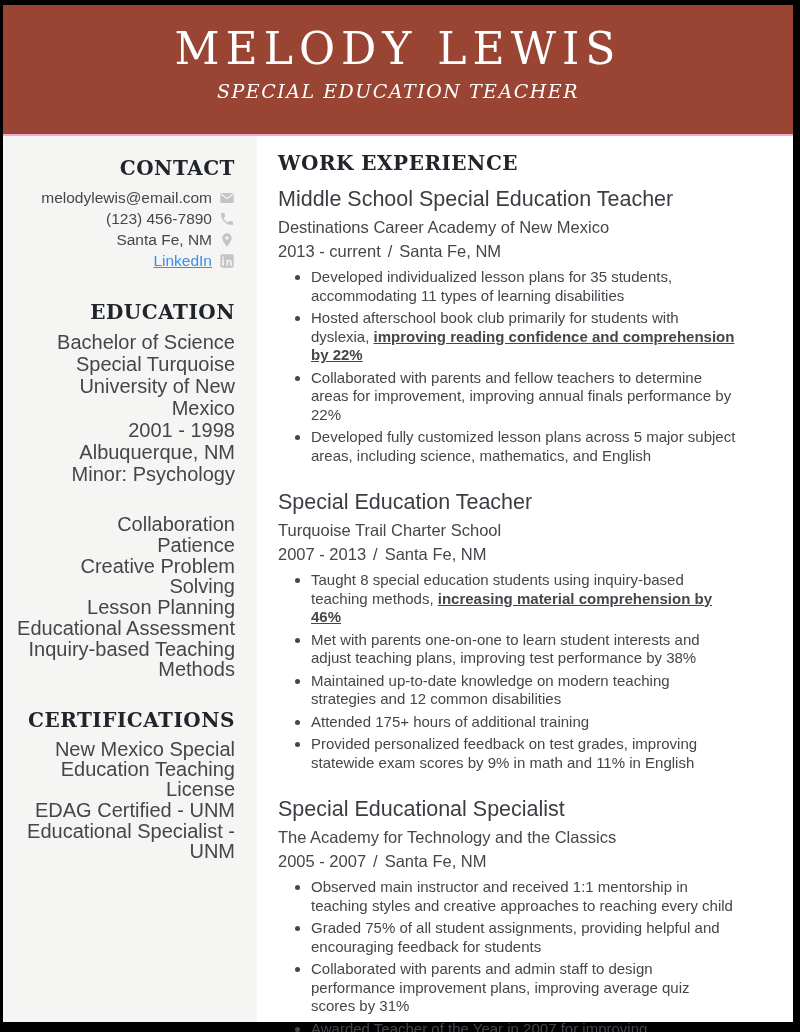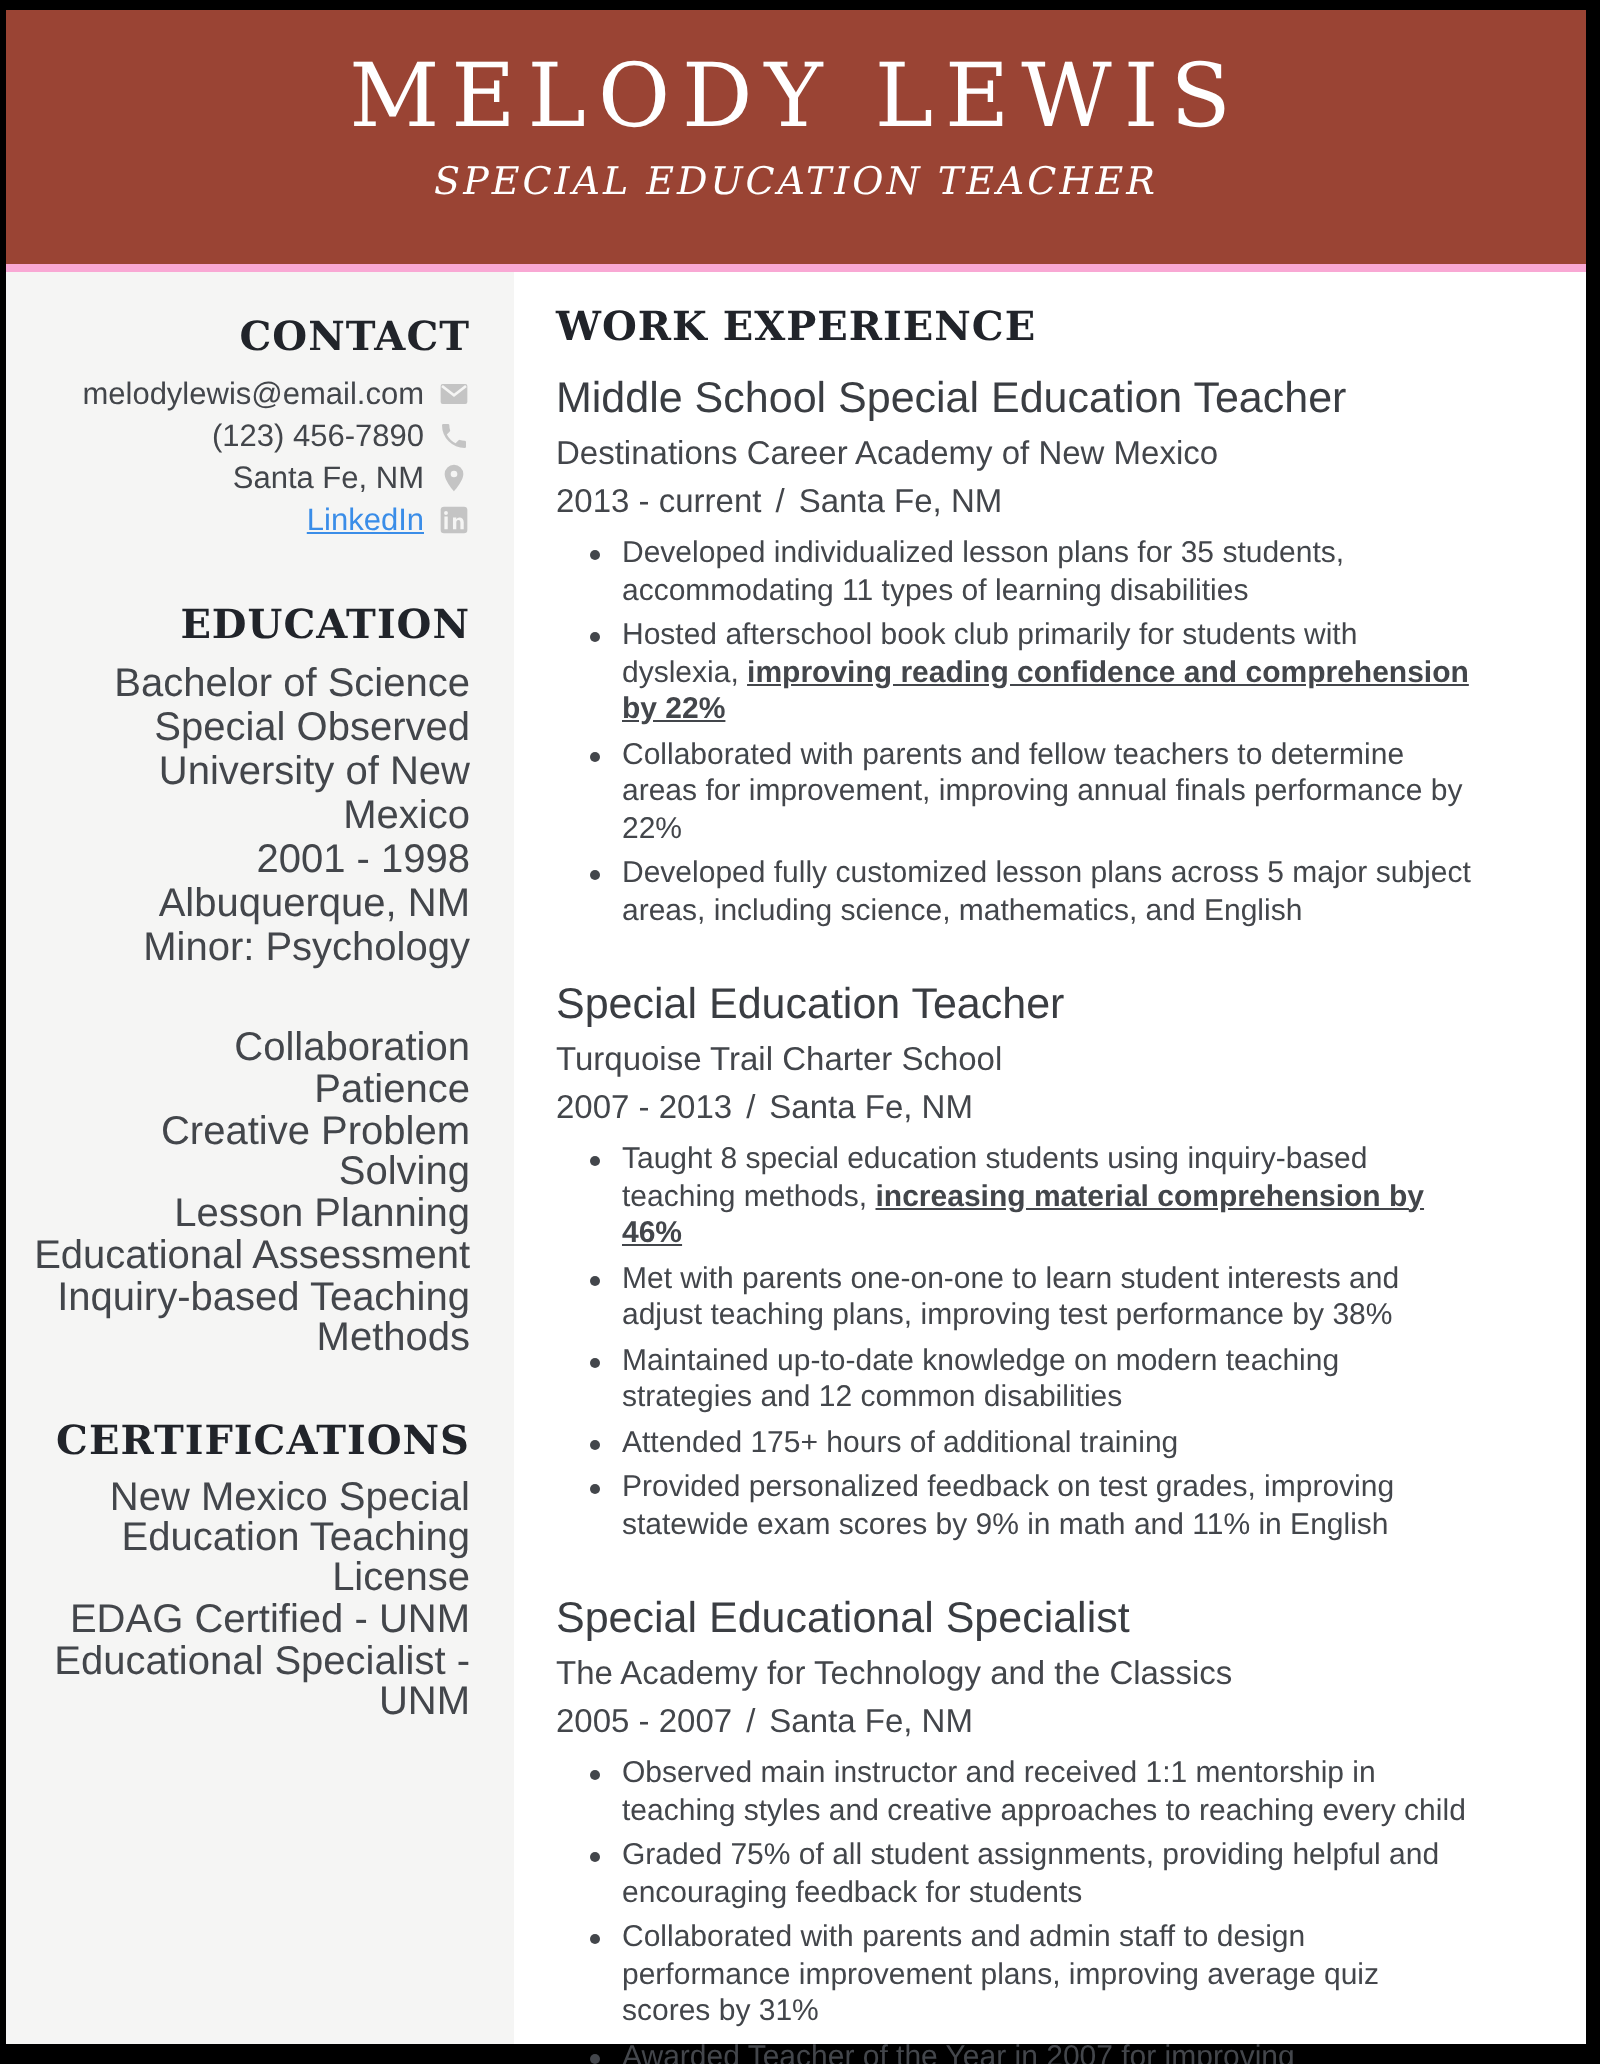--- a/index.html
+++ b/index.html
@@ -8,21 +8,21 @@
     font-family:"Liberation Sans",sans-serif;
     -webkit-font-smoothing:antialiased;
   }
   .page{
     position:absolute;top:5px;left:3px;right:7px;bottom:10px;
     background:#fff;display:flex;flex-direction:column;
   }
   
   .hdr{
     height:131px;flex:0 0 131px;background:#9A4434;color:#fff;
-    text-align:center;border-bottom:4px solid #f9a8d4;box-sizing:border-box;
+    text-align:center;border-bottom:2px solid #f9a8d4;box-sizing:border-box;
   }
   .hdr h1{
     margin:20px 0 0;font-family:"DejaVu Serif","Liberation Serif",serif;
     font-weight:400;font-size:44px;letter-spacing:6px;line-height:48px;
   }
   .hdr .subtitle{
     margin-top:7px;font-family:"DejaVu Serif","Liberation Serif",serif;
     font-style:italic;font-size:19px;letter-spacing:1.5px;
   }
   
@@ -90,21 +90,21 @@
             <li><span class="link">LinkedIn</span><span class="ct-icon"><svg viewBox="0 0 24 24">
                   <rect x="2" y="2" width="20" height="20" rx="2.5" fill="currentColor"></rect>
                   <path fill="#f5f5f4" d="M7.3 9.4H4.8V19h2.5zM6 8.2a1.45 1.45 0 1 0-1.45-1.45A1.45 1.45 0 0 0 6 8.2zM19.3 13.7c0-2.5-1.34-3.66-3.12-3.66a2.7 2.7 0 0 0-2.45 1.35V10.2h-2.5V19h2.5v-4.9c0-1.1.21-2.17 1.58-2.17s1.49 1.26 1.49 2.24V19h2.5z"></path>
                 </svg></span></li>
           </ul>
       </section>
       <section>
         <h2>EDUCATION</h2>
         <div class="side-lines" id="education-lines">
             <div>Bachelor of Science</div>
-            <div>Special Observed</div>
+            <div>Special Turquoise</div>
             <div>University of New Mexico</div>
             <div>2001 - 1998</div>
             <div>Albuquerque, NM</div>
             <div>Minor: Psychology</div>
           </div>
       </section>
       <section>
         <div class="side-lines tight" id="skills-list">
             <div>Collaboration</div>
             <div>Patience</div>

